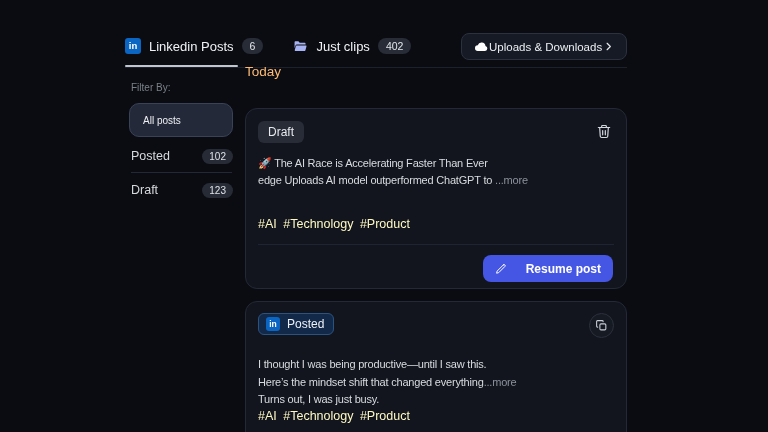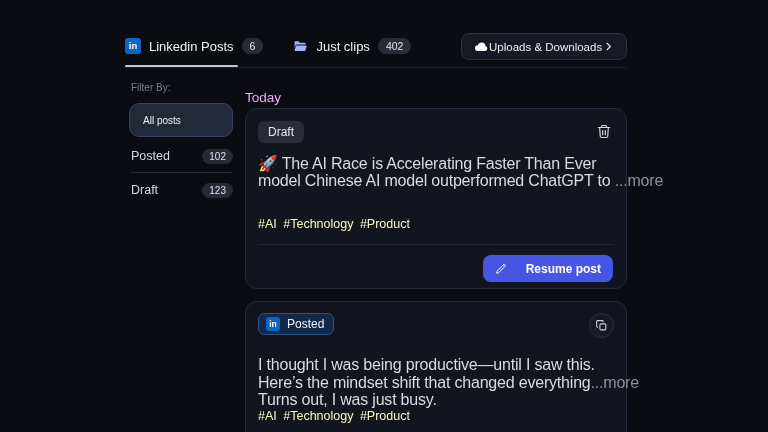--- a/index.html
+++ b/index.html
@@ -21,31 +21,31 @@
   .uploads-btn .chev { margin-left:auto; display:flex; }
   
   .filter-label { position:absolute; left:131px; top:82px; font-size:10px; color:#7b8089; }
   .filter-selected { position:absolute; left:129px; top:103px; width:104px; height:34px; background:#232939; border:1px solid #3a4257; border-radius:10px; display:flex; align-items:center; padding-left:13px; font-size:10px; color:#eef0f3; cursor:pointer; }
   .filter-row { position:absolute; left:131px; width:102px; height:22px; display:flex; align-items:center; justify-content:space-between; font-size:12.5px; color:#d6d9de; cursor:pointer; background:none; border:none; font-family:inherit; }
   .filter-row .count { background:#262b36; color:#dfe2e7; border-radius:8px; padding:2px 7px; font-size:10px; }
   .row-posted { top:145px; }
   .row-draft  { top:179px; }
   .sidebar-divider { position:absolute; left:131px; top:172px; width:101px; height:1px; background:#222835; }
   
-  .today { position:absolute; left:245px; top:90px; font-size:13.5px; font-weight:400; color:#f0abfc; }
+  .today { position:absolute; left:245px; top:64px; font-size:13.5px; font-weight:400; color:#fdba74; }
   .card { position:absolute; left:245px; width:382px; background:#12151d; border:1px solid #232936; border-radius:12px; }
   .card-draft  { top:108px; height:181px; }
   .card-posted { top:301px; height:158px; }
   .card-head { position:absolute; left:12px; right:12px; top:12px; display:flex; justify-content:space-between; align-items:flex-start; }
   .status-badge { background:#272c37; color:#e7e9ed; font-size:12px; padding:4px 10px; border-radius:6px; }
   .posted-badge { display:inline-flex; align-items:center; gap:7px; background:#12294a; border:1px solid #2b5380; border-radius:6px; padding:3px 9px 3px 7px; color:#eef1f4; font-size:12px; }
   .posted-badge .li-icon { width:14px; height:14px; font-size:8.5px; }
   .icon-btn { background:none; border:none; cursor:pointer; padding:2px; display:flex; align-items:center; }
   .icon-circle { width:25px; height:25px; border-radius:50%; border:1px solid #2b303c; background:#161a23; display:flex; align-items:center; justify-content:center; cursor:pointer; }
-  .post-text { position:absolute; left:12px; font-size:16px; color:#d8dbe0; line-height:17px; letter-spacing:-0.2px; white-space:nowrap; }
+  .post-text { position:absolute; left:12px; font-size:11px; color:#d8dbe0; line-height:17px; letter-spacing:-0.2px; white-space:nowrap; }
   .card-draft  .post-text { top:46px; }
   .card-posted .post-text { top:54px; line-height:17.5px; }
   .more { color:#8b919b; }
   .hashtags { position:absolute; left:12px; color:#fef9c3; font-size:12.5px; word-spacing:3px; white-space:nowrap; }
   .card-draft  .hashtags { top:108px; }
   .card-posted .hashtags { top:107px; }
   .card-divider { position:absolute; left:12px; right:12px; top:135px; height:1px; background:#1e2431; }
   .resume-btn { position:absolute; right:13px; top:146px; height:27px; padding:0 12px; background:#4556e4; border:none; border-radius:8px; color:#fff; font-size:12px; font-weight:bold; display:flex; align-items:center; gap:19px; cursor:pointer; font-family:inherit; }
   svg { display:block; }
 </style>
@@ -117,21 +117,21 @@
             <path d="M3.5 6h17"></path>
             <path d="M8.5 6V4.2c0-.7.5-1.2 1.2-1.2h4.6c.7 0 1.2.5 1.2 1.2V6"></path>
             <path d="M5.5 6l.9 13.1c.1 1 .9 1.9 2 1.9h7.2c1.1 0 1.9-.9 2-1.9L18.5 6"></path>
             <path d="M10 10.5v6.5M14 10.5v6.5"></path>
           </svg>
         </span>
       </button>
     </div>
     <div class="post-text">
       <div>🚀 The AI Race is Accelerating Faster Than Ever</div>
-      <div><span>model Chinese AI model outperformed ChatGPT to </span><span class="more">...more</span></div>
+      <div><span>edge Uploads AI model outperformed ChatGPT to </span><span class="more">...more</span></div>
     </div>
     <div class="hashtags">#AI  #Technology  #Product</div>
     <div class="card-divider"></div>
     <button class="resume-btn">
       <span>
         <svg width="12" height="12" viewBox="0 0 24 24" fill="none" stroke="#ffffff" stroke-width="2" stroke-linecap="round" stroke-linejoin="round">
           <path d="M16.8 3.7a2.2 2.2 0 0 1 3.1 3.1L7.4 19.3l-4.2 1.1 1.1-4.2L16.8 3.7z"></path>
         </svg>
       </span>
       <span>Resume post</span>

